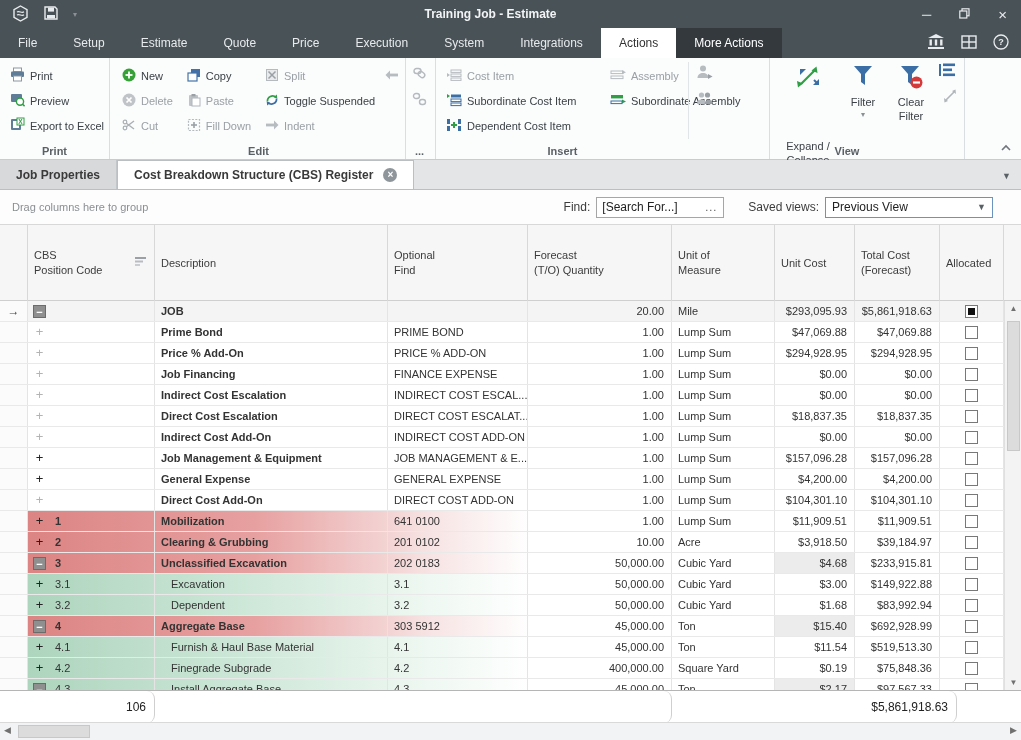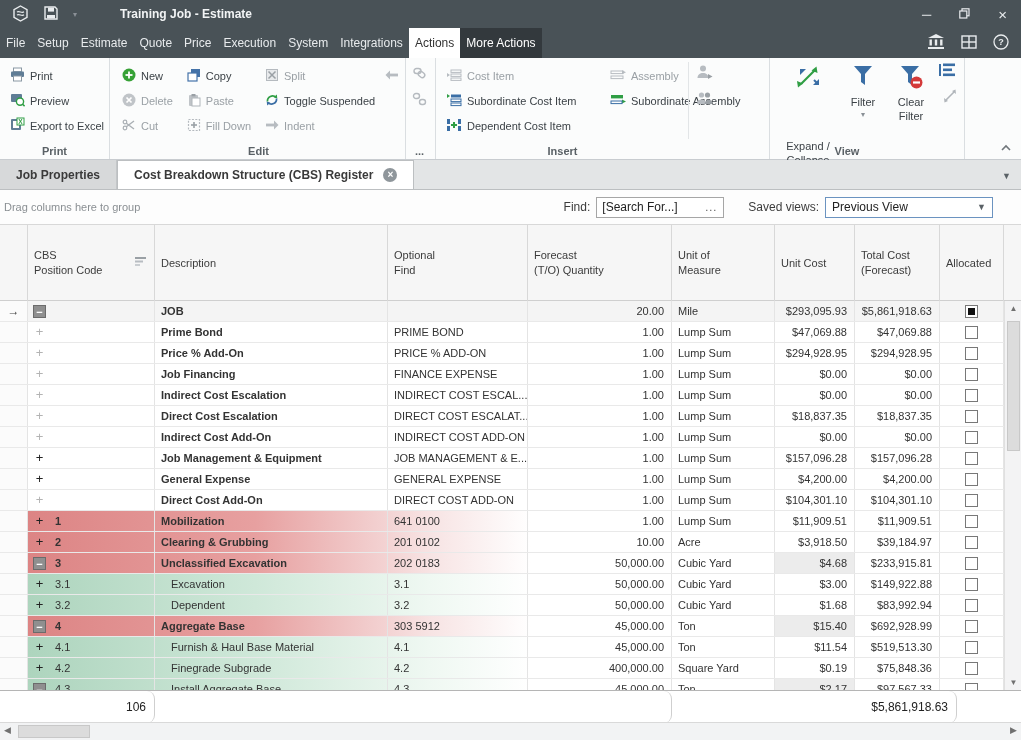--- a/index.html
+++ b/index.html
@@ -3,27 +3,27 @@
 <meta charset="utf-8">
 <style>
   * { margin:0; padding:0; box-sizing:border-box; }
   html,body { width:1021px; height:740px; overflow:hidden; }
   body { font-family:"Liberation Sans", sans-serif; position:relative; background:#fff; font-size:11px; color:#333; }
   .abs { position:absolute; }
 
   
   #titlebar { left:0; top:0; width:1021px; height:28px; background:#495257; display:flex; align-items:center; color:#f2f4f5; }
   #titlebar .appicons { display:flex; align-items:center; gap:14px; padding-left:12px; width:120px; }
-  #titlebar .wintitle { flex:1; font-weight:bold; font-size:12px; }
+  #titlebar .wintitle { flex:1; text-align:center; font-weight:bold; font-size:12px; }
   #titlebar .winbtns { width:160px; display:flex; justify-content:flex-end; gap:28px; padding-right:14px; align-items:center; }
   .wbtn { color:#e9ecee; font-size:13px; line-height:1; cursor:default; }
 
   
   #menubar { left:0; top:28px; width:1021px; height:30px; background:#495257; display:flex; align-items:stretch; color:#e8ebed; font-size:12px; }
-  .mitem { padding:0 6px; display:flex; align-items:center; }
+  .mitem { padding:0 18px; display:flex; align-items:center; }
   .mitem.active { background:#ffffff; color:#333; font-weight:normal; }
   .mitem.dark { background:#33393d; color:#fff; }
   #menubar .mspacer { flex:1; }
   #menubar .micons { display:flex; align-items:center; gap:16px; padding-right:12px; }
 
   
   #ribbon { left:0; top:58px; width:1021px; height:102px; background:#fbfcfc; border-bottom:1px solid #c8ccd0; }
   .rgroup { position:absolute; top:0; height:101px; border-right:1px solid #dadee1; }
   .rlabel { position:absolute; bottom:2px; left:0; right:0; text-align:center; color:#5a6166; font-weight:bold; font-size:11px; }
   .rcolwrap { display:flex; padding:5px 4px 0 6px; gap:6px; }
@@ -40,21 +40,21 @@
   #tabstrip { left:0; top:160px; width:1021px; height:30px; background:#e3e5e6; border-bottom:1px solid #bcbfc1; display:flex; align-items:flex-end; }
   .tab { height:29px; display:flex; align-items:center; padding:0 16px; font-weight:bold; font-size:12px; color:#3a3a3a; }
   .tab.inactive { background:#d7d9da; border-right:1px solid #c3c6c8; }
   .tab.active { background:#fff; border:1px solid #bcbfc1; border-bottom:none; gap:10px; }
   .tclose { width:14px; height:14px; border-radius:50%; background:#8f969b; color:#fff; font-size:10px; line-height:14px; text-align:center; font-weight:bold; }
   #tabstrip .tspacer { flex:1; }
   #tabstrip .tdrop { color:#5a6166; font-size:9px; padding:0 10px 8px 0; }
 
   
   #gridtoolbar { left:0; top:190px; width:1021px; height:35px; background:#fdfdfd; border-bottom:1px solid #d8d8d8; display:flex; align-items:center; }
-  .grouphint { color:#8a8f93; padding-left:4px; flex:1; }
+  .grouphint { color:#8a8f93; padding-left:12px; flex:1; }
   .findlbl, .svlbl { color:#3c3c3c; font-size:12px; margin-right:6px; }
   .findbox { width:128px; height:21px; border:1px solid #a6a6a6; background:#fff; display:flex; align-items:center; margin-right:24px; }
   .findbox input { border:0; outline:none; flex:1; width:90px; font-family:inherit; font-size:12px; padding-left:5px; color:#222; }
   .findmore { color:#555; padding:0 6px; font-size:11px; letter-spacing:1px; }
   .savedviews { width:168px; height:21px; border:1px solid #6b93c0; background:#fff; display:flex; align-items:center; margin-right:28px; }
   .savedviews .svval { flex:1; padding-left:6px; font-size:12px; color:#222; }
   .savedviews .svarr { color:#5a6166; font-size:9px; padding-right:6px; }
 
   
   .cols { display:grid; grid-template-columns:28px 127px 233px 140px 144px 103px 80px 85px 64px; }

